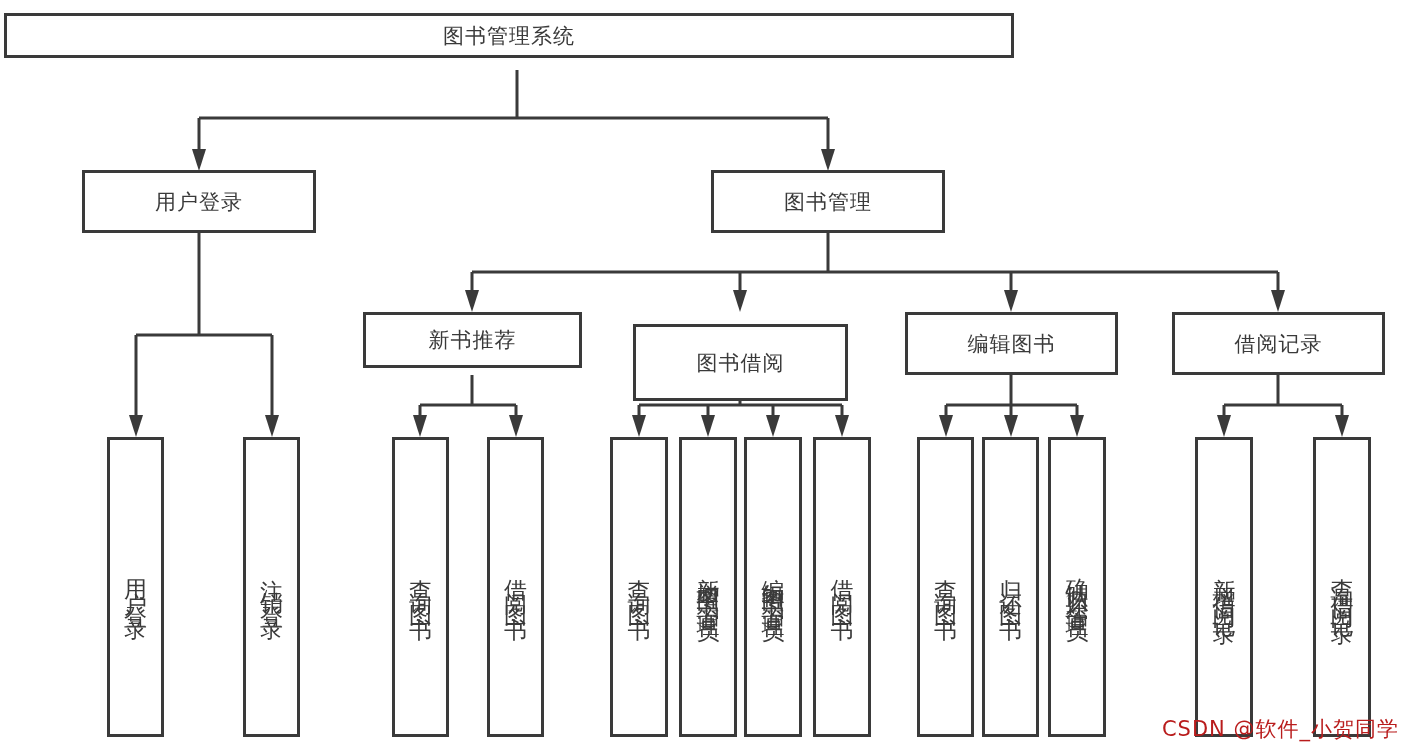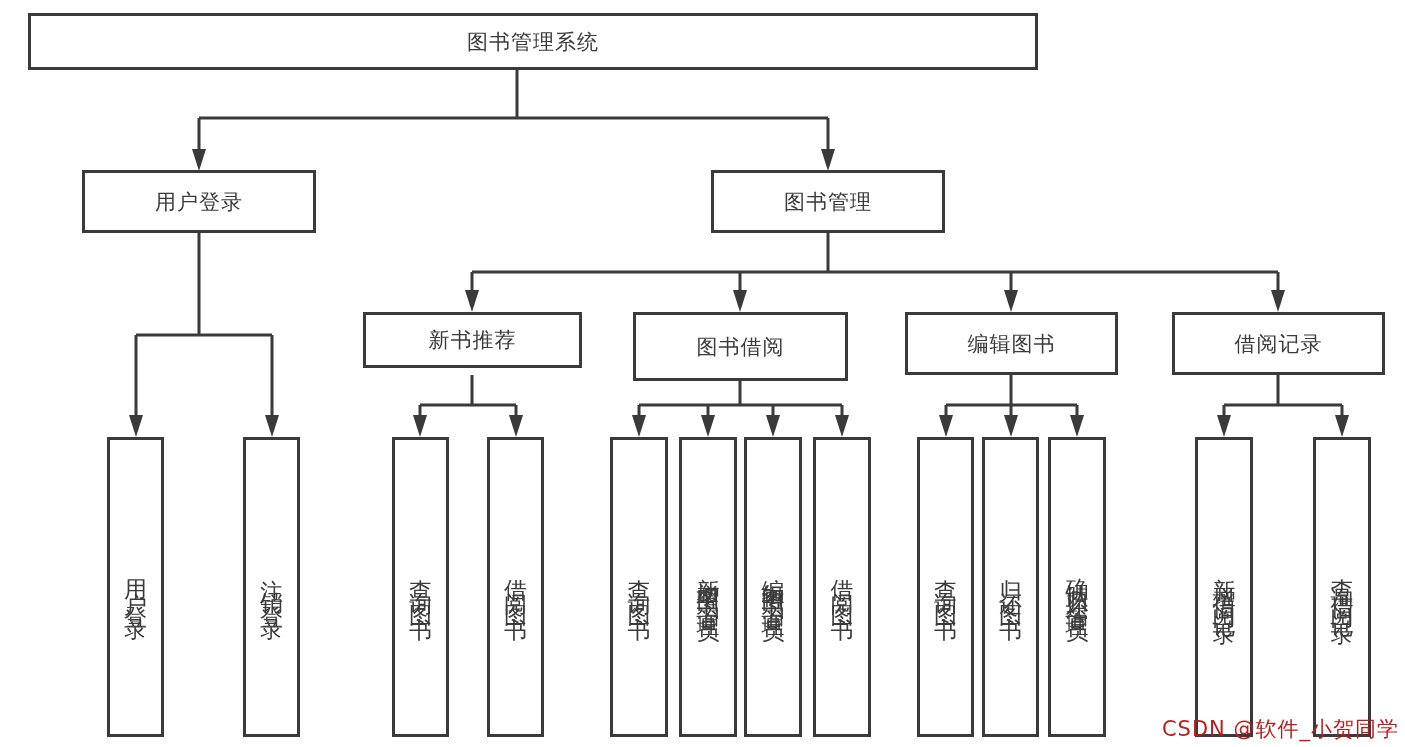--- a/index.html
+++ b/index.html
@@ -66,27 +66,27 @@
       <polygon points="766,415 780,415 773,437"></polygon>
       <polygon points="835,415 849,415 842,437"></polygon>
       <polygon points="939,415 953,415 946,437"></polygon>
       <polygon points="1004,415 1018,415 1011,437"></polygon>
       <polygon points="1070,415 1084,415 1077,437"></polygon>
       <polygon points="1217,415 1231,415 1224,437"></polygon>
       <polygon points="1335,415 1349,415 1342,437"></polygon>
     </g>
   </svg>
 
-  <div class="box hbox" style="left:28px;top:13px;width:1010px;height:57px">图书管理系统</div>
+  <div class="box hbox" style="left:4px;top:13px;width:1010px;height:45px">图书管理系统</div>
 
   <div class="box hbox" style="left:82px;top:170px;width:234px;height:63px">用户登录</div>
   <div class="box hbox" style="left:711px;top:170px;width:234px;height:63px">图书管理</div>
 
   <div class="box hbox" style="left:363px;top:312px;width:219px;height:56px">新书推荐</div>
-  <div class="box hbox" style="left:633px;top:312px;width:215px;height:69px">图书借阅</div>
+  <div class="box hbox" style="left:633px;top:324px;width:215px;height:77px">图书借阅</div>
   <div class="box hbox" style="left:905px;top:312px;width:213px;height:63px">编辑图书</div>
   <div class="box hbox" style="left:1172px;top:312px;width:213px;height:63px">借阅记录</div>
 
   <div class="box leaf" style="left:107px;top:437px;width:57px;height:300px">用户登录</div>
   <div class="box leaf" style="left:243px;top:437px;width:57px;height:300px">注销登录</div>
 
   <div class="box leaf" style="left:392px;top:437px;width:57px;height:300px">查询图书</div>
   <div class="box leaf" style="left:487px;top:437px;width:57px;height:300px">借阅图书</div>
 
   <div class="box leaf" style="left:610px;top:437px;width:58px;height:300px">查询图书</div>

